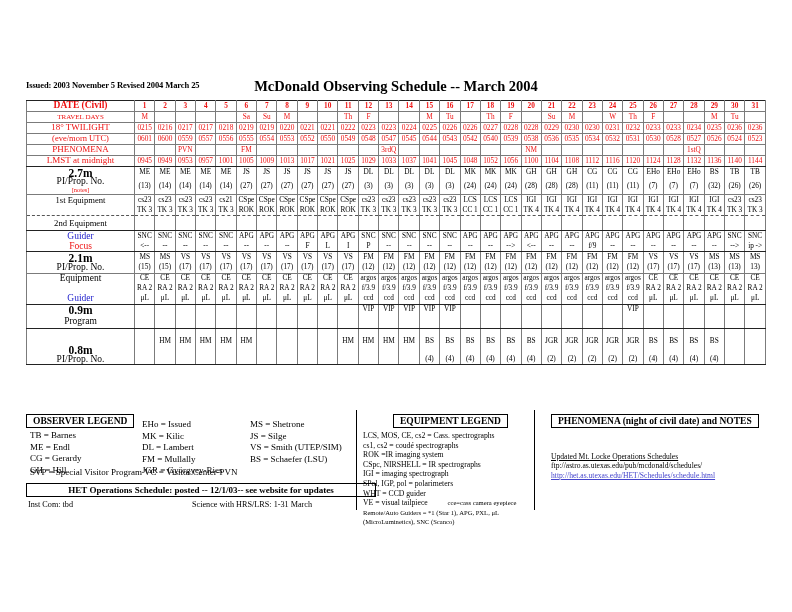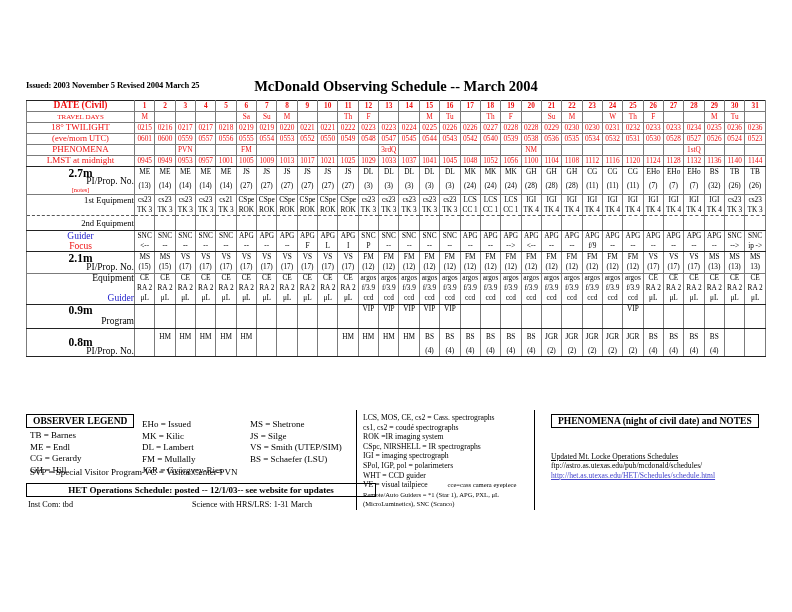--- a/index.html
+++ b/index.html
@@ -30,21 +30,21 @@
   .red{color:#ee1111;}
   .blue{color:#2222cc;}
   .b{font-weight:bold;}
 
   .rowtop{border-top:1.3px solid #222;}
   .rowbot{border-bottom:1.3px solid #222;}
   .thin{border-bottom:1px solid #7b7b7b;}
   .dashed{border-bottom:1px dashed #555;}
 
   td.day{font-size:9px;font-weight:bold;}
-  .tl{font-size:9.5px;text-align:right;}
+  .tl{font-size:9.5px;}
   .tl2{font-size:11.5px;font-weight:bold;}
   .tiny7{font-size:6.9px;}
   .notes{font-size:6.4px;}
 
   
   .legends{position:absolute;left:26px;top:410px;width:740px;}
   .boxttl{display:inline-block;border:1.4px solid #000;padding:1px 6px 1px 6px;
           font-size:9.5px;font-weight:bold;}
   .obs{position:absolute;left:0;top:0;width:352px;}
   .obslist{position:relative;margin-top:2px;font-size:9px;line-height:11.5px;}
@@ -781,21 +781,21 @@
           <td class=" rowbot" style="height:13px"></td>
           <td class=" rowbot" style="height:13px"></td>
           <td class=" rowbot" style="height:13px"></td>
           <td class=" rowbot" style="height:13px"></td>
           <td class=" rowbot" style="height:13px"></td>
           <td class=" rowbot" style="height:13px"></td>
           <td class=" rowbot" style="height:13px"></td>
         </tr>
         <tr>
           <td class="lbl  rowtop" style="border-bottom:none;">
-            <div class="tl2" style="margin-top:9px">0.8m</div>
+            <div class="tl2" style="margin-top:17px">0.8m</div>
           </td>
           <td class=" rowtop"></td>
           <td class=" rowtop">HM</td>
           <td class=" rowtop">HM</td>
           <td class=" rowtop">HM</td>
           <td class=" rowtop">HM</td>
           <td class=" rowtop">HM</td>
           <td class=" rowtop"></td>
           <td class=" rowtop"></td>
           <td class=" rowtop"></td>
@@ -888,20 +888,21 @@
       </div>
       <div class="svp">SVP = Special Visitor Program  VC = Visitor Center-PVN</div>
       <div class="hetbar">HET Operations Schedule: posted -- 12/1/03-- see website for updates</div>
       <div class="hetsub">
         <span class="a">Inst Com: tbd</span>
         <span class="bq">Science with HRS/LRS: 1-31 March</span>
       </div>
     </div>
 
     <div class="equip">
+      <div class="equipttl"><span class="boxttl">EQUIPMENT LEGEND</span></div>
       <div class="equiplist" id="equip-lines">
           <div>LCS, MOS, CE, cs2 = Cass. spectrographs</div>
           <div>cs1, cs2 = coudé spectrographs</div>
           <div>ROK =IR imaging system</div>
           <div>CSpc, NIRSHELL = IR spectrographs</div>
           <div>IGI = imaging spectrograph</div>
           <div>SPol, IGP, pol = polarimeters</div>
           <div>WHT = CCD guider</div>
         </div>
       <div class="equiplist" style="margin-top:0">

